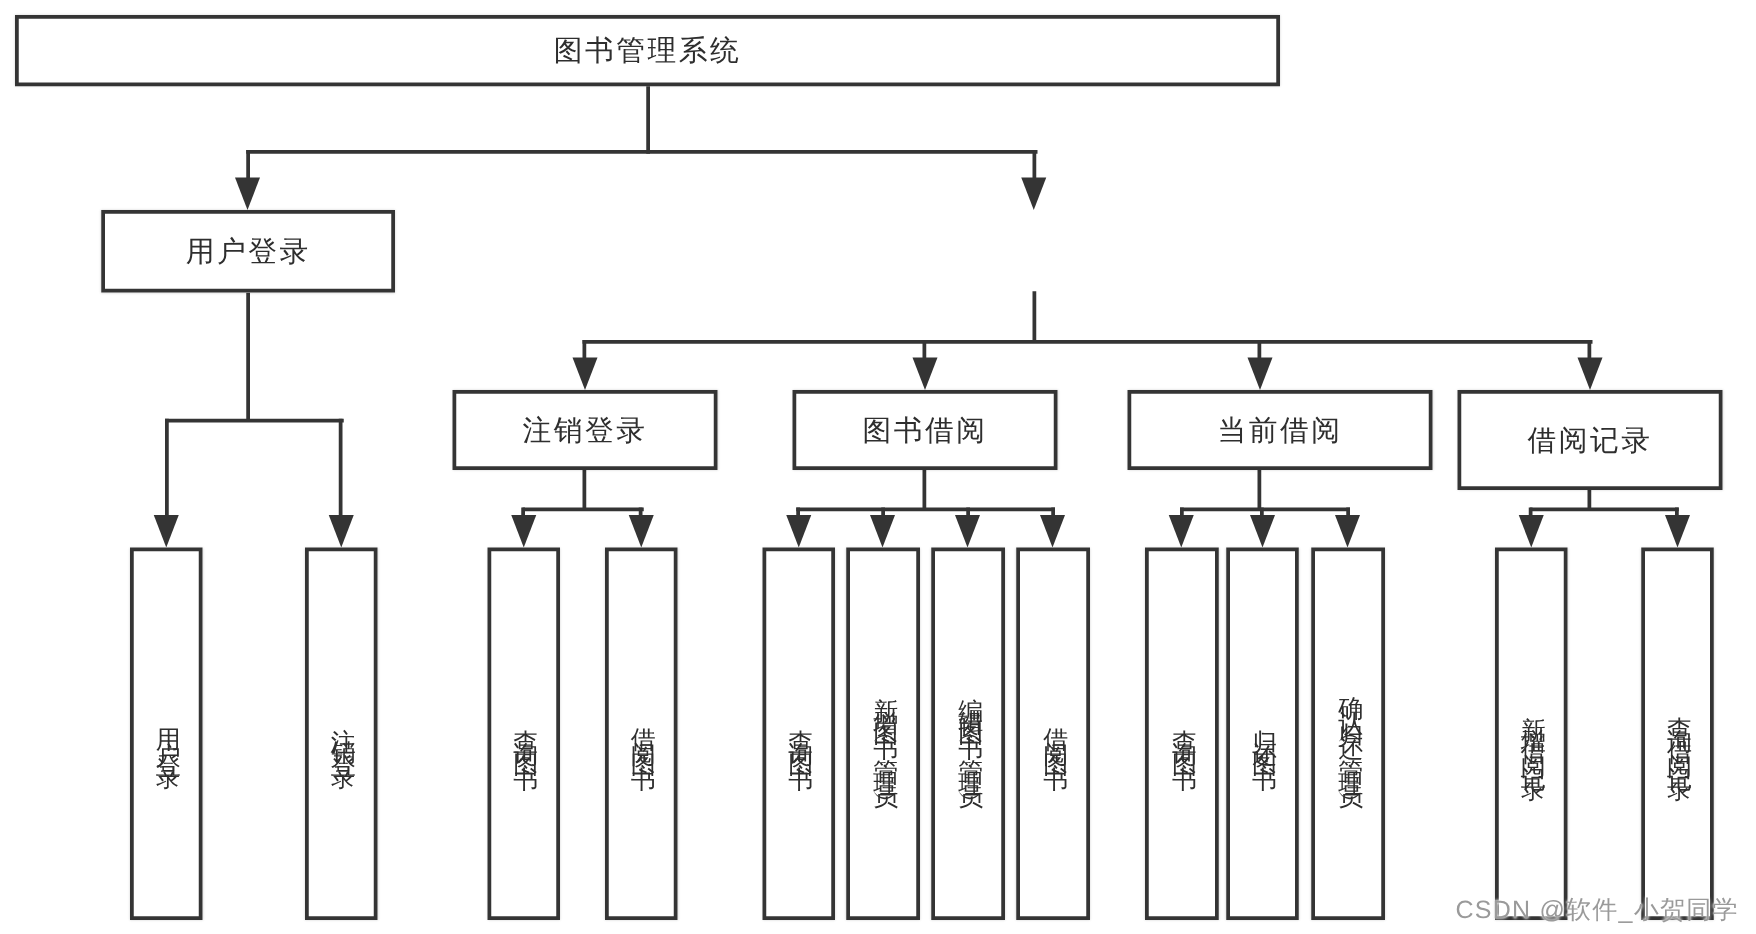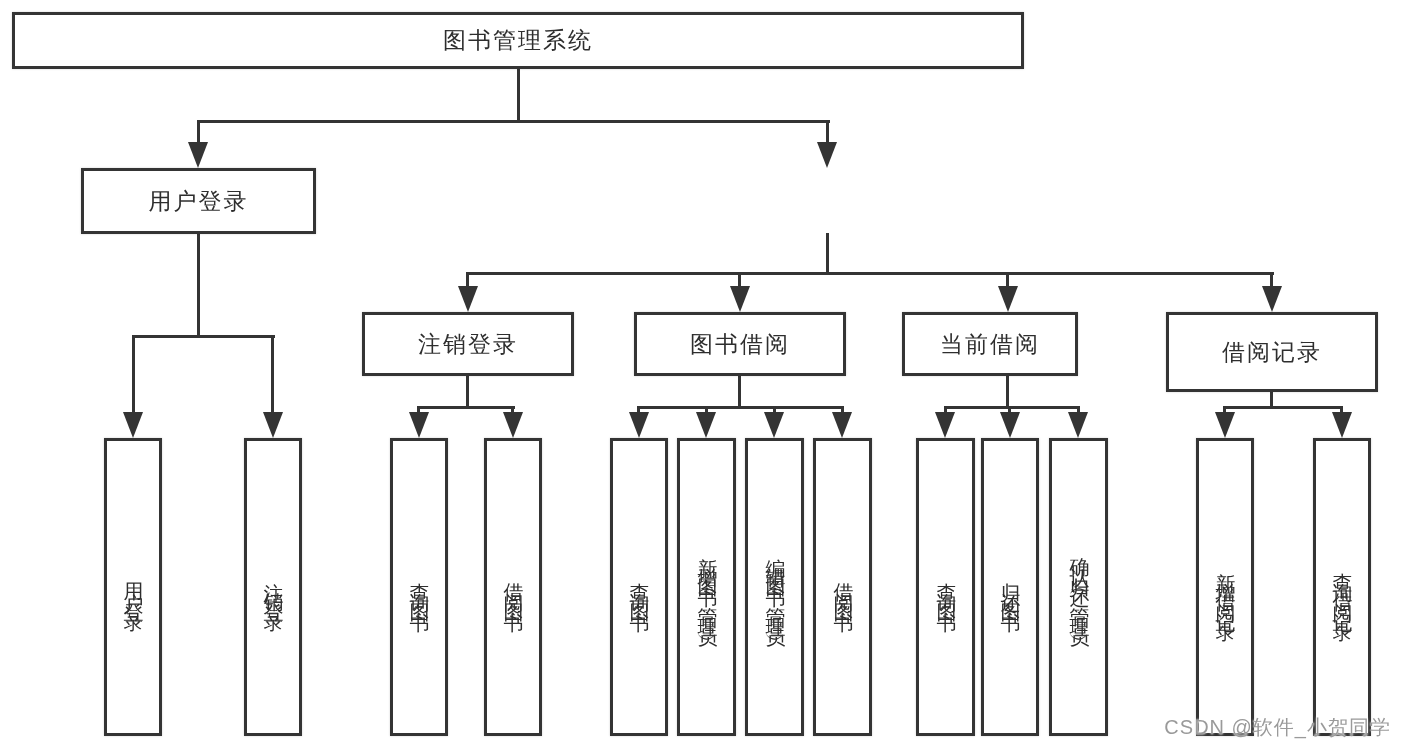--- a/index.html
+++ b/index.html
@@ -108,21 +108,21 @@
   <div class="vl" style="left:1340px;top:406px;height:9px"></div>
   <div class="arrow" style="left:1215px;top:412px"></div>
   <div class="arrow" style="left:1332px;top:412px"></div>
 
   <div class="box" style="left:12px;top:12px;width:1012px;height:57px">图书管理系统</div>
 
   <div class="box" style="left:81px;top:168px;width:235px;height:66px">用户登录</div>
 
   <div class="box" style="left:362px;top:312px;width:212px;height:64px">注销登录</div>
   <div class="box" style="left:634px;top:312px;width:212px;height:64px">图书借阅</div>
-  <div class="box" style="left:902px;top:312px;width:176px;height:64px">当前借阅</div>
+  <div class="box" style="left:902px;top:312px;width:244px;height:64px">当前借阅</div>
   <div class="box" style="left:1166px;top:312px;width:212px;height:80px">借阅记录</div>
 
   <div class="vbox" style="left:104px;top:438px;width:58px;height:298px">用户登录</div>
   <div class="vbox" style="left:244px;top:438px;width:58px;height:298px">注销登录</div>
 
   <div class="vbox" style="left:390px;top:438px;width:58px;height:298px">查询图书</div>
   <div class="vbox" style="left:484px;top:438px;width:58px;height:298px">借阅图书</div>
 
   <div class="vbox" style="left:610px;top:438px;width:58px;height:298px">查询图书</div>
   <div class="vbox" style="left:677px;top:438px;width:59px;height:298px">新增图书（管理员）</div>

